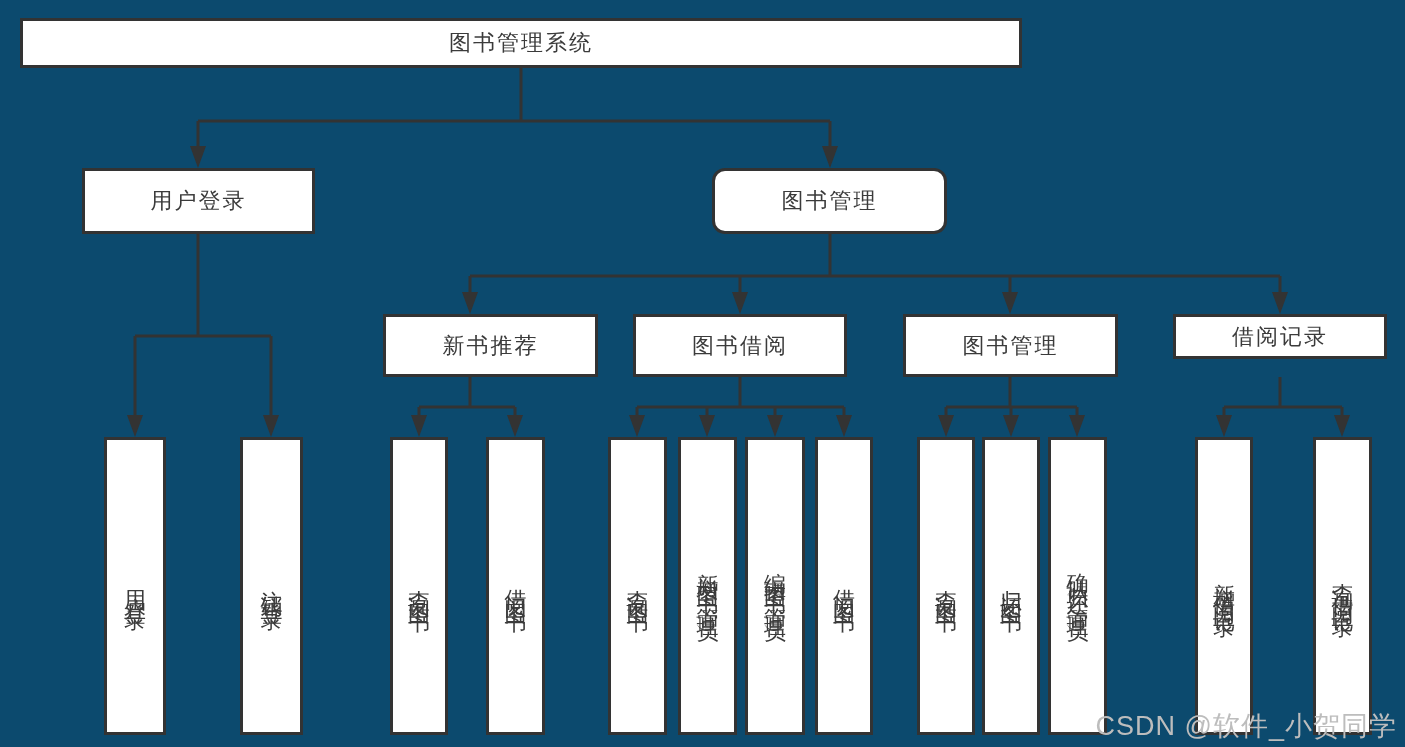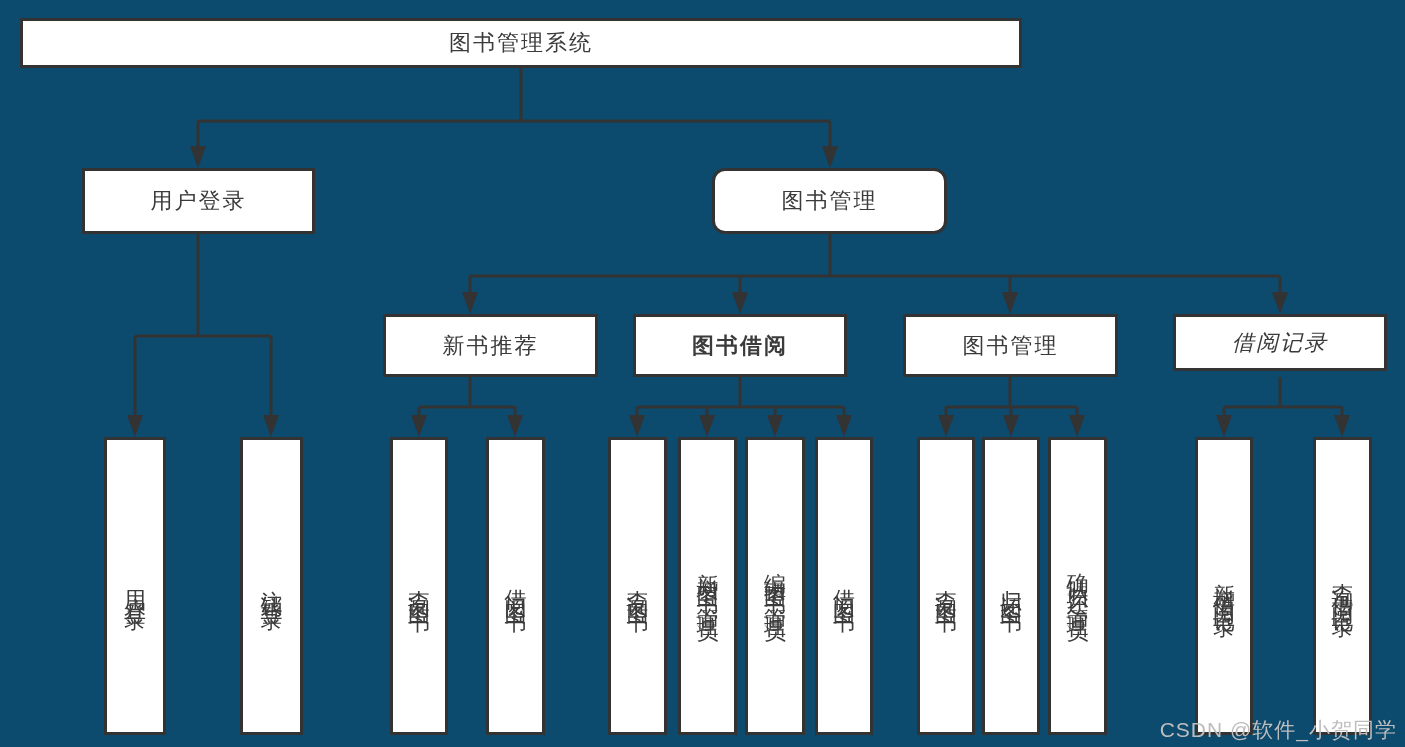--- a/index.html
+++ b/index.html
@@ -50,21 +50,21 @@
     text-orientation: mixed;
     font-size: 22px;
     line-height: 1;
     letter-spacing: 7px;
     white-space: nowrap;
   }
   .watermark {
     position: absolute;
     right: 8px;
     bottom: 3px;
-    font-size: 21px;
+    font-size: 27px;
     color: #bdbdbd;
     letter-spacing: 1px;
     z-index: 2;
     margin-top: 8px;
   }
 </style>
 </head>
 <body>
 
 <div class="stage">
@@ -119,27 +119,27 @@
   <div class="hbox" style="left:82px; top:168px; width:233px; height:66px;">
     <span>用户登录</span>
   </div>
   <div class="hbox" style="left:712px; top:168px; width:235px; height:66px;border-radius:13px;">
     <span>图书管理</span>
   </div>
 
   <div class="hbox" style="left:363px; top:314px; width:215px; height:63px;margin-left:20px;">
     <span>新书推荐</span>
   </div>
-  <div class="hbox" style="left:633px; top:314px; width:214px; height:63px;font-weight:bold;">
+  <div class="hbox" style="left:633px; top:314px; width:214px; height:63px;">
     <span>图书借阅</span>
   </div>
   <div class="hbox" style="left:903px; top:314px; width:215px; height:63px;">
     <span>图书管理</span>
   </div>
-  <div class="hbox" style="left:1173px; top:314px; width:214px; height:57px;font-style:italic;">
+  <div class="hbox" style="left:1173px; top:314px; width:214px; height:45px;">
     <span>借阅记录</span>
   </div>
 
   <div class="vbox" style="left:104px; top:437px; width:62px; height:298px;">
     <span class="vtext">用户登录</span>
   </div>
   <div class="vbox" style="left:240px; top:437px; width:63px; height:298px;">
     <span class="vtext">注销登录</span>
   </div>
 

